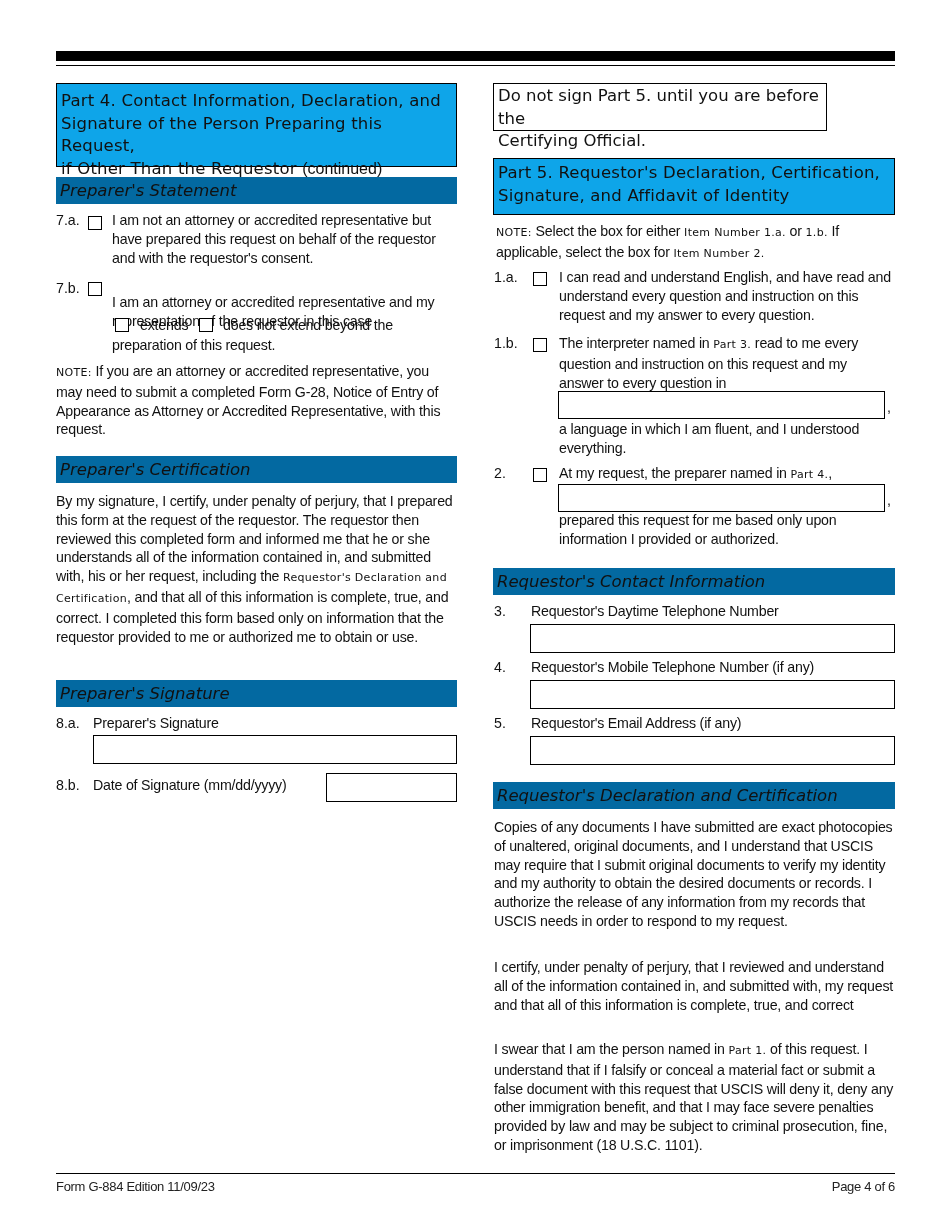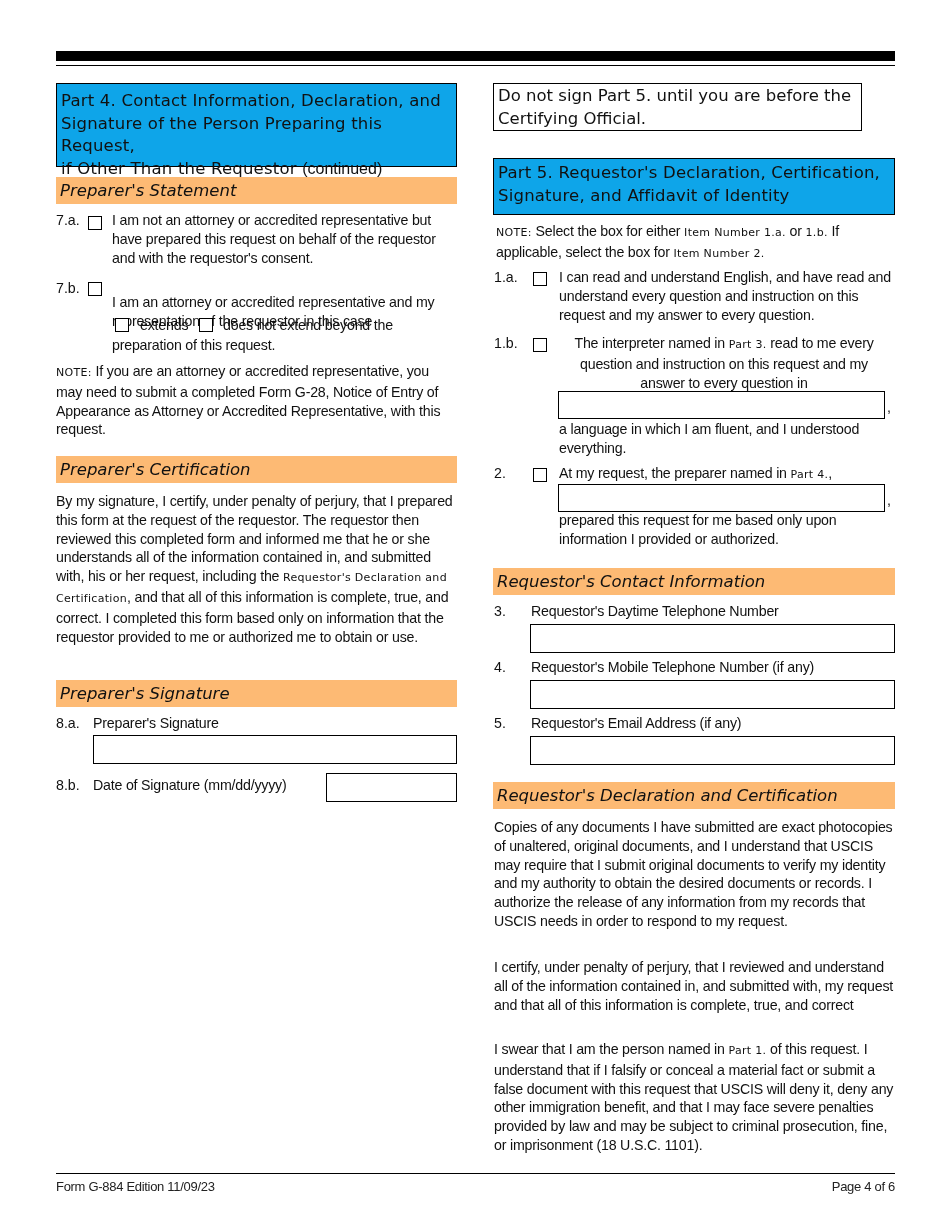--- a/index.html
+++ b/index.html
@@ -3,21 +3,21 @@
 <meta charset="utf-8">
 <style>
   html, body { margin: 0; padding: 0; background: #ffffff; }
   body { width: 950px; height: 1230px; position: relative; font-family: "DejaVu Sans", sans-serif; color: #111; overflow: hidden; }
   .abs { position: absolute; }
   .topbar { left: 56px; top: 51px; width: 839px; height: 10px; background: #000; }
   .topline { left: 56px; top: 65px; width: 839px; height: 1px; background: #000; }
   .part-box { border: 1px solid #000; background: #0ea5e9; font-size: 16.5px; line-height: 22.5px; padding: 6px 4px 6px 4px; box-sizing: border-box; letter-spacing: 0.2px; }
   .part-box .cont { font-family: "Liberation Sans", sans-serif; font-size: 16px; letter-spacing: 0; }
   .note-box { border: 1px solid #000; background: #fff; font-size: 16.5px; line-height: 22.5px; padding: 1px 4px; box-sizing: border-box; }
-  .sec-head { background: #fdba74; font-style: italic; font-size: 16.5px; line-height: 27px; height: 27px; padding-left: 4px; box-sizing: border-box; }
+  .sec-head { background: #0369a1; font-style: italic; font-size: 16.5px; line-height: 27px; height: 27px; padding-left: 4px; box-sizing: border-box; }
   .txt { font-family: "Liberation Sans", sans-serif; font-size: 14.2px; line-height: 18.8px; letter-spacing: -0.2px; }
   .mono-ish { font-family: "DejaVu Sans", sans-serif; font-size: 11px; letter-spacing: 0.3px; }
   .num { font-family: "Liberation Sans", sans-serif; font-size: 14.2px; line-height: 18.8px; }
   .cb { width: 14px; height: 14px; border: 1px solid #000; background: #fff; box-sizing: border-box; cursor: pointer; }
   .field { border: 1px solid #000; background: #fff; box-sizing: border-box; }
   .field input { width: 100%; height: 100%; border: none; background: transparent; outline: none; padding: 0 4px; box-sizing: border-box; font-family: "Liberation Sans", sans-serif; font-size: 14px; }
   .footline { left: 56px; top: 1173px; width: 839px; height: 1px; background: #000; }
   .foot { font-family: "Liberation Sans", sans-serif; font-size: 13px; letter-spacing: -0.3px; color: #222; }
 </style>
 </head>
@@ -54,39 +54,39 @@
 
 <div class="abs sec-head" style="left:56px; top:680px; width:401px;">Preparer's Signature</div>
 <div class="abs num" style="left:56px; top:714px;">8.a.</div>
 <div class="abs txt" style="left:93px; top:714px;">Preparer's Signature</div>
 <div class="abs field" style="left:93px; top:735px; width:364px; height:29px;"><input type="text" value="" style=""></div>
 
 <div class="abs num" style="left:56px; top:776px;">8.b.</div>
 <div class="abs txt" style="left:93px; top:776px;">Date of Signature (mm/dd/yyyy)</div>
 <div class="abs field" style="left:326px; top:773px; width:131px; height:29px;"><input type="text" value="" style=""></div>
 
-<div class="abs note-box" style="left:493px; top:83px; width:369px; height:48px;">
+<div class="abs note-box" style="left:493px; top:83px; width:334px; height:48px;">
   <div>Do not sign Part 5. until you are before the</div>
   <div>Certifying Official.</div>
 </div>
 
 <div class="abs part-box" style="left:493px; top:158px; width:402px; height:57px; padding-top:3px;">
   <div>Part 5.  Requestor's Declaration, Certification,</div>
   <div>Signature, and Affidavit of Identity</div>
 </div>
 
 <div class="abs txt" style="left:496px; top:222px; width:400px;"><span class="mono-ish">NOTE:</span><span>  Select the box for either </span><span class="mono-ish">Item Number 1.a.</span><span> or </span><span class="mono-ish">1.b.</span><span>  If applicable, select the box for </span><span class="mono-ish">Item Number 2.</span></div>
 
 <div class="abs num" style="left:494px; top:268px;">1.a.</div>
 <div class="abs cb" style="left:533px; top:272px;"></div>
 <div class="abs txt" style="left:559px; top:268px; width:336px;">I can read and understand English, and have read and understand every question and instruction on this request and my answer to every question.</div>
 
 <div class="abs num" style="left:494px; top:334px;">1.b.</div>
 <div class="abs cb" style="left:533px; top:338px;"></div>
-<div class="abs txt" style="left:559px; top:334px; width:330px;text-align:center;"><span>The interpreter named in </span><span class="mono-ish">Part 3.</span><span> read to me every question and instruction on this request and my answer to every question in</span></div>
+<div class="abs txt" style="left:559px; top:334px; width:330px;"><span>The interpreter named in </span><span class="mono-ish">Part 3.</span><span> read to me every question and instruction on this request and my answer to every question in</span></div>
 <div class="abs field" style="left:558px; top:391px; width:327px; height:28px;"><input type="text" value="" style=""></div>
 <div class="abs txt" style="left:887px; top:398px;">,</div>
 <div class="abs txt" style="left:559px; top:420px; width:330px;">a language in which I am fluent, and I understood everything.</div>
 
 <div class="abs num" style="left:494px; top:464px;">2.</div>
 <div class="abs cb" style="left:533px; top:468px;"></div>
 <div class="abs txt" style="left:559px; top:464px; width:330px;"><span>At my request, the preparer named in </span><span class="mono-ish">Part 4.</span><span>,</span></div>
 <div class="abs field" style="left:558px; top:484px; width:327px; height:28px;"><input type="text" value="" style=""></div>
 <div class="abs txt" style="left:887px; top:491px;">,</div>
 <div class="abs txt" style="left:559px; top:511px; width:320px;">prepared this request for me based only upon information I provided or authorized.</div>

